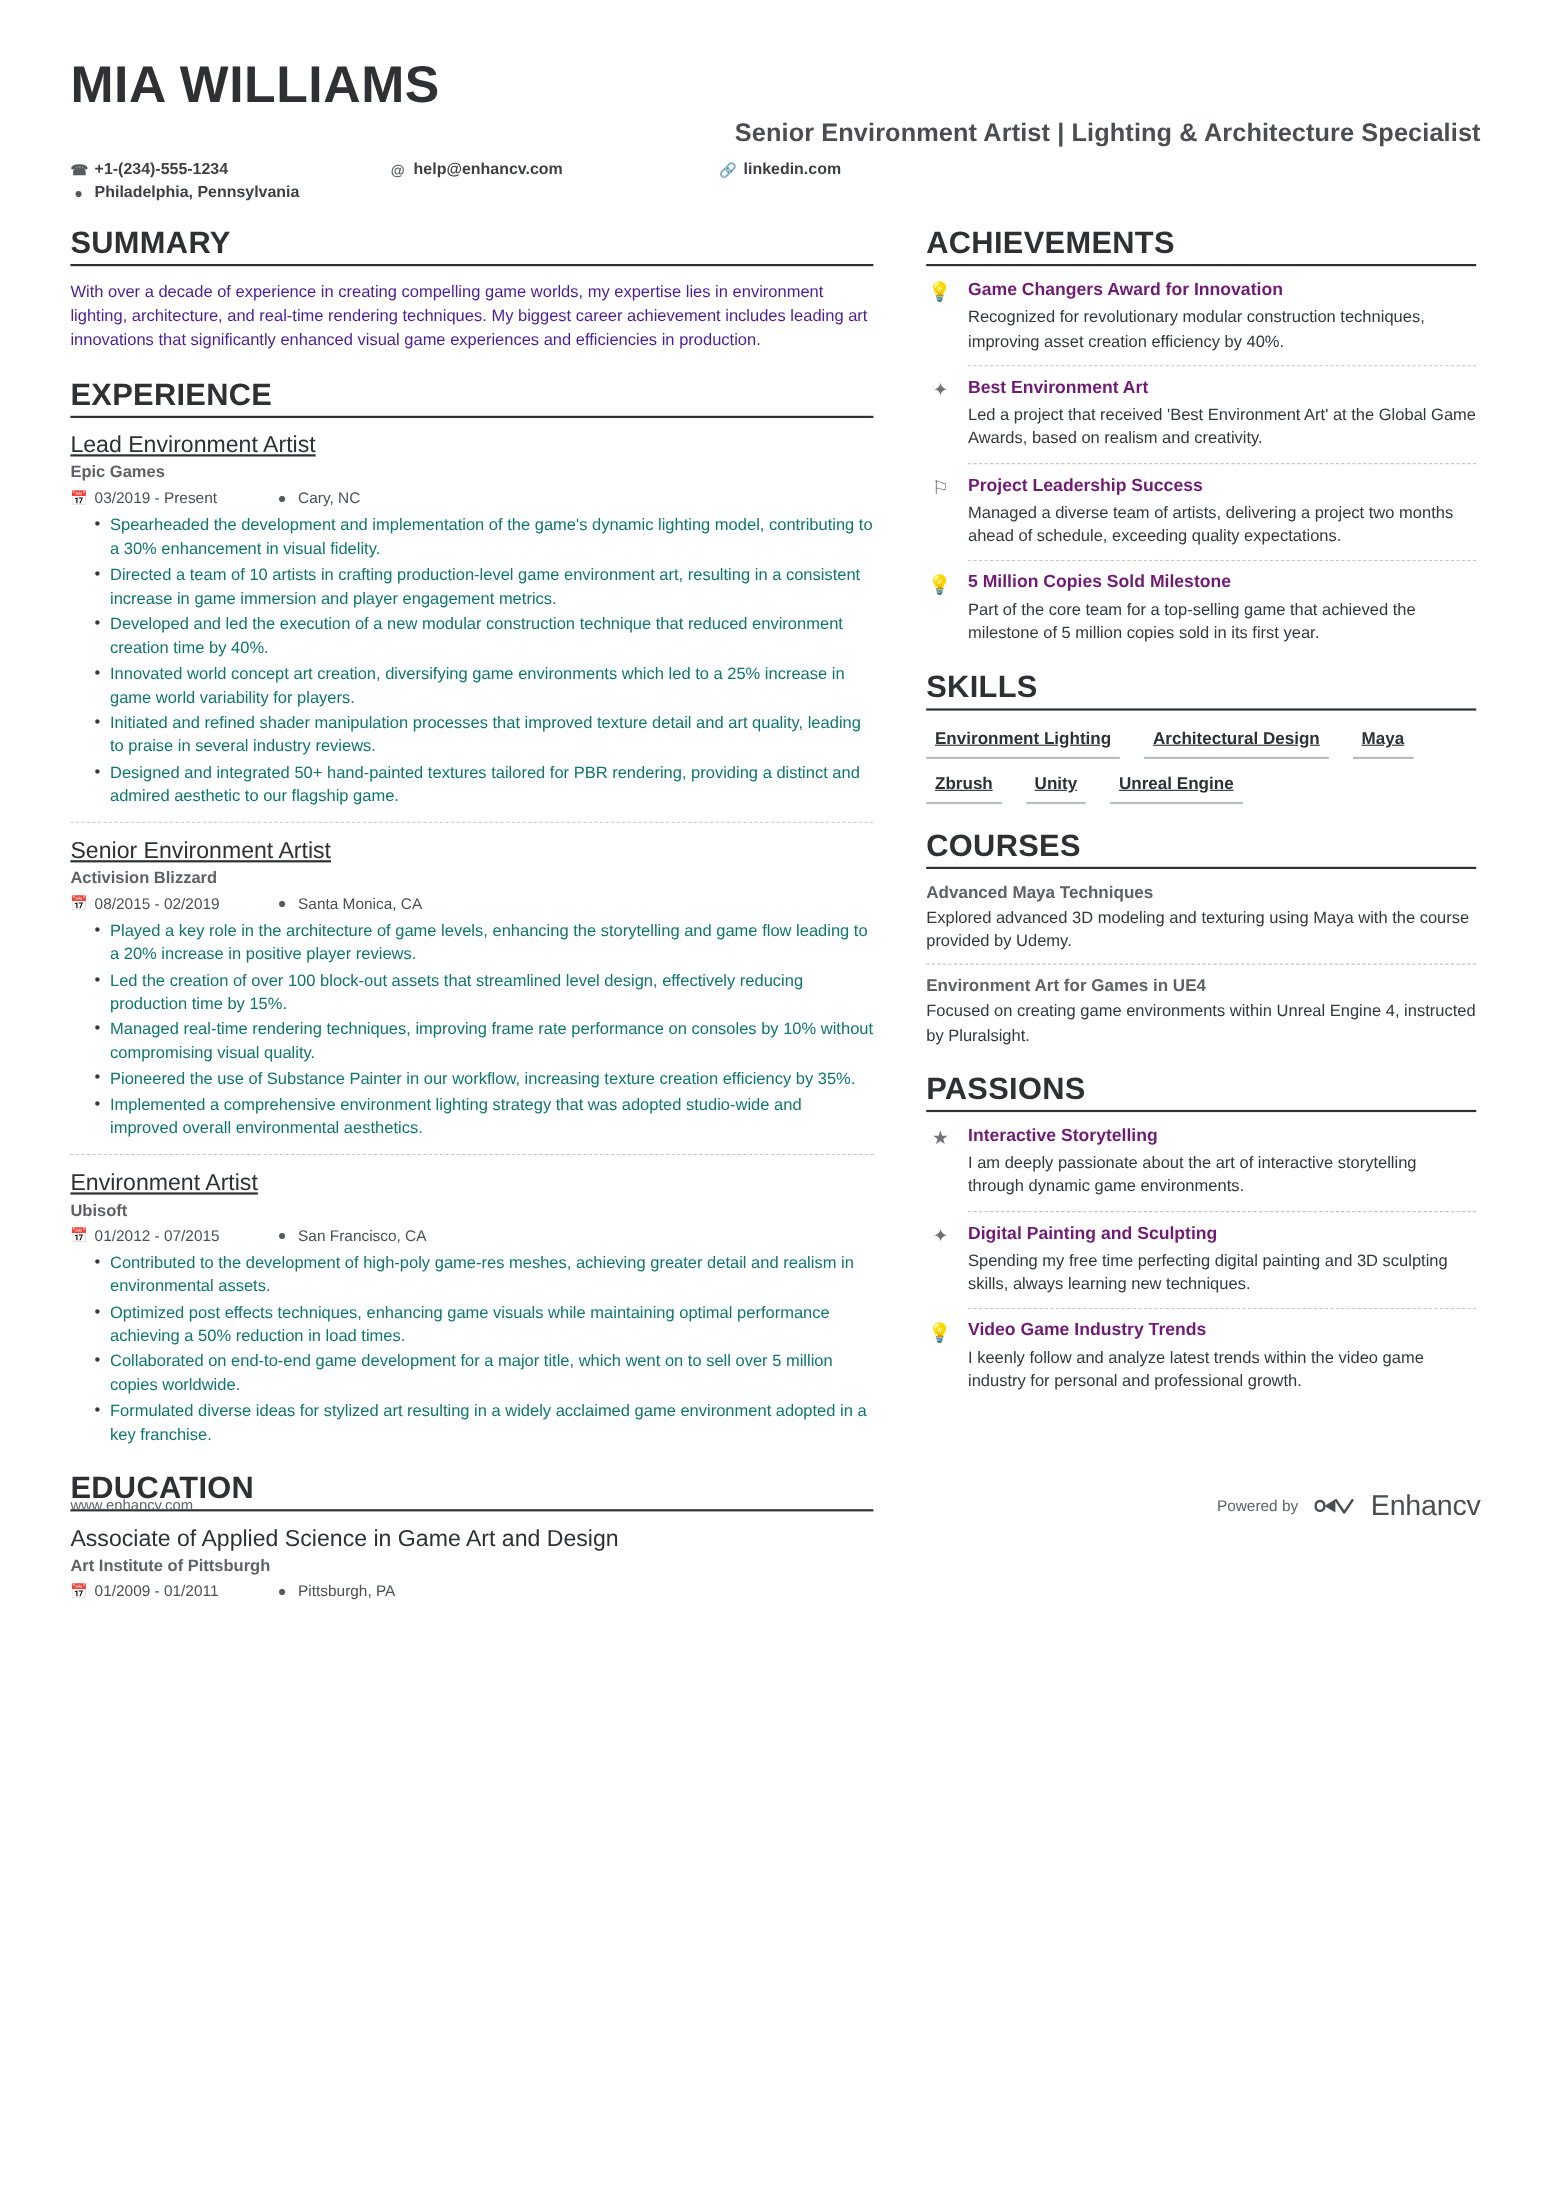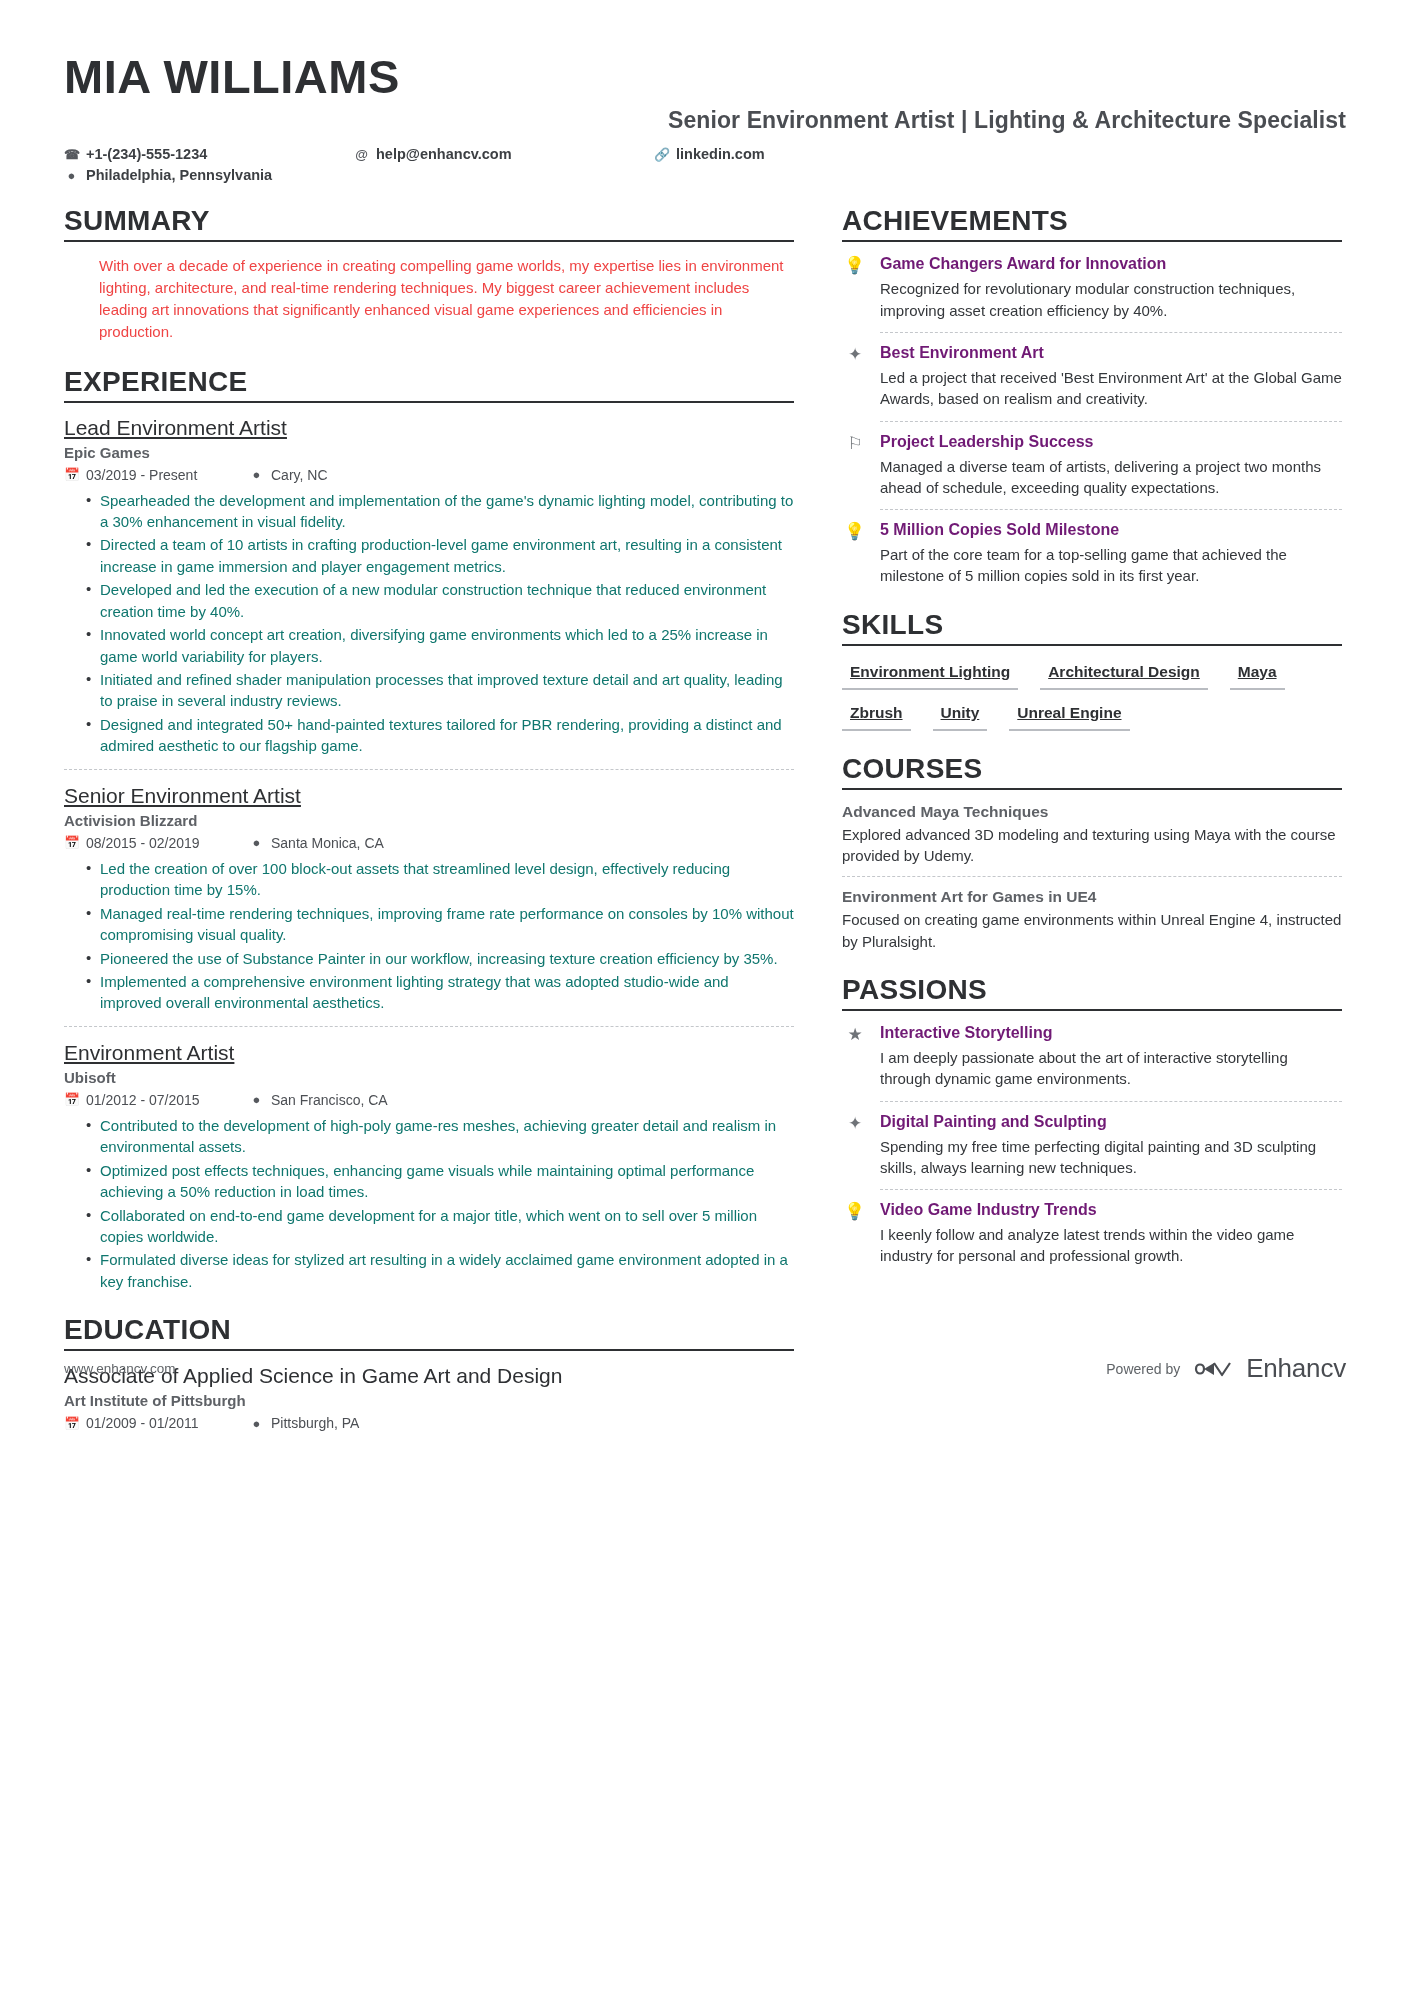--- a/index.html
+++ b/index.html
@@ -80,22 +80,21 @@
   }
   .sec-rule {
     border-bottom: 2px solid #2e3033;
     margin-bottom: 13px;
   }
   .section { margin-bottom: 22px; }
 
   .body-text {
     font-size: 15px;
     line-height: 1.47;
-    color: #ef4444;
-    margin-left: 35px;
+    color: #4c1d95;
   }
 
   
   .job { margin-bottom: 6px; }
   .job-title {
     font-size: 21px;
     color: #2e3033;
     margin: 4px 0 4px 0;
     font-weight: normal;
     text-decoration: underline;
@@ -314,20 +313,21 @@
             <span class="meta-item date">
               <span class="ico">📅</span>
               <span>08/2015 - 02/2019</span>
             </span>
             <span class="meta-item">
               <span class="ico">●</span>
               <span>Santa Monica, CA</span>
             </span>
           </div>
           <ul class="bullets">
+            <li>Played a key role in the architecture of game levels, enhancing the storytelling and game flow leading to a 20% increase in positive player reviews.</li>
             <li>Led the creation of over 100 block-out assets that streamlined level design, effectively reducing production time by 15%.</li>
             <li>Managed real-time rendering techniques, improving frame rate performance on consoles by 10% without compromising visual quality.</li>
             <li>Pioneered the use of Substance Painter in our workflow, increasing texture creation efficiency by 35%.</li>
             <li>Implemented a comprehensive environment lighting strategy that was adopted studio-wide and improved overall environmental aesthetics.</li>
           </ul>
         </div>
 
         <div class="dashed"></div>
 
         <div class="job">

